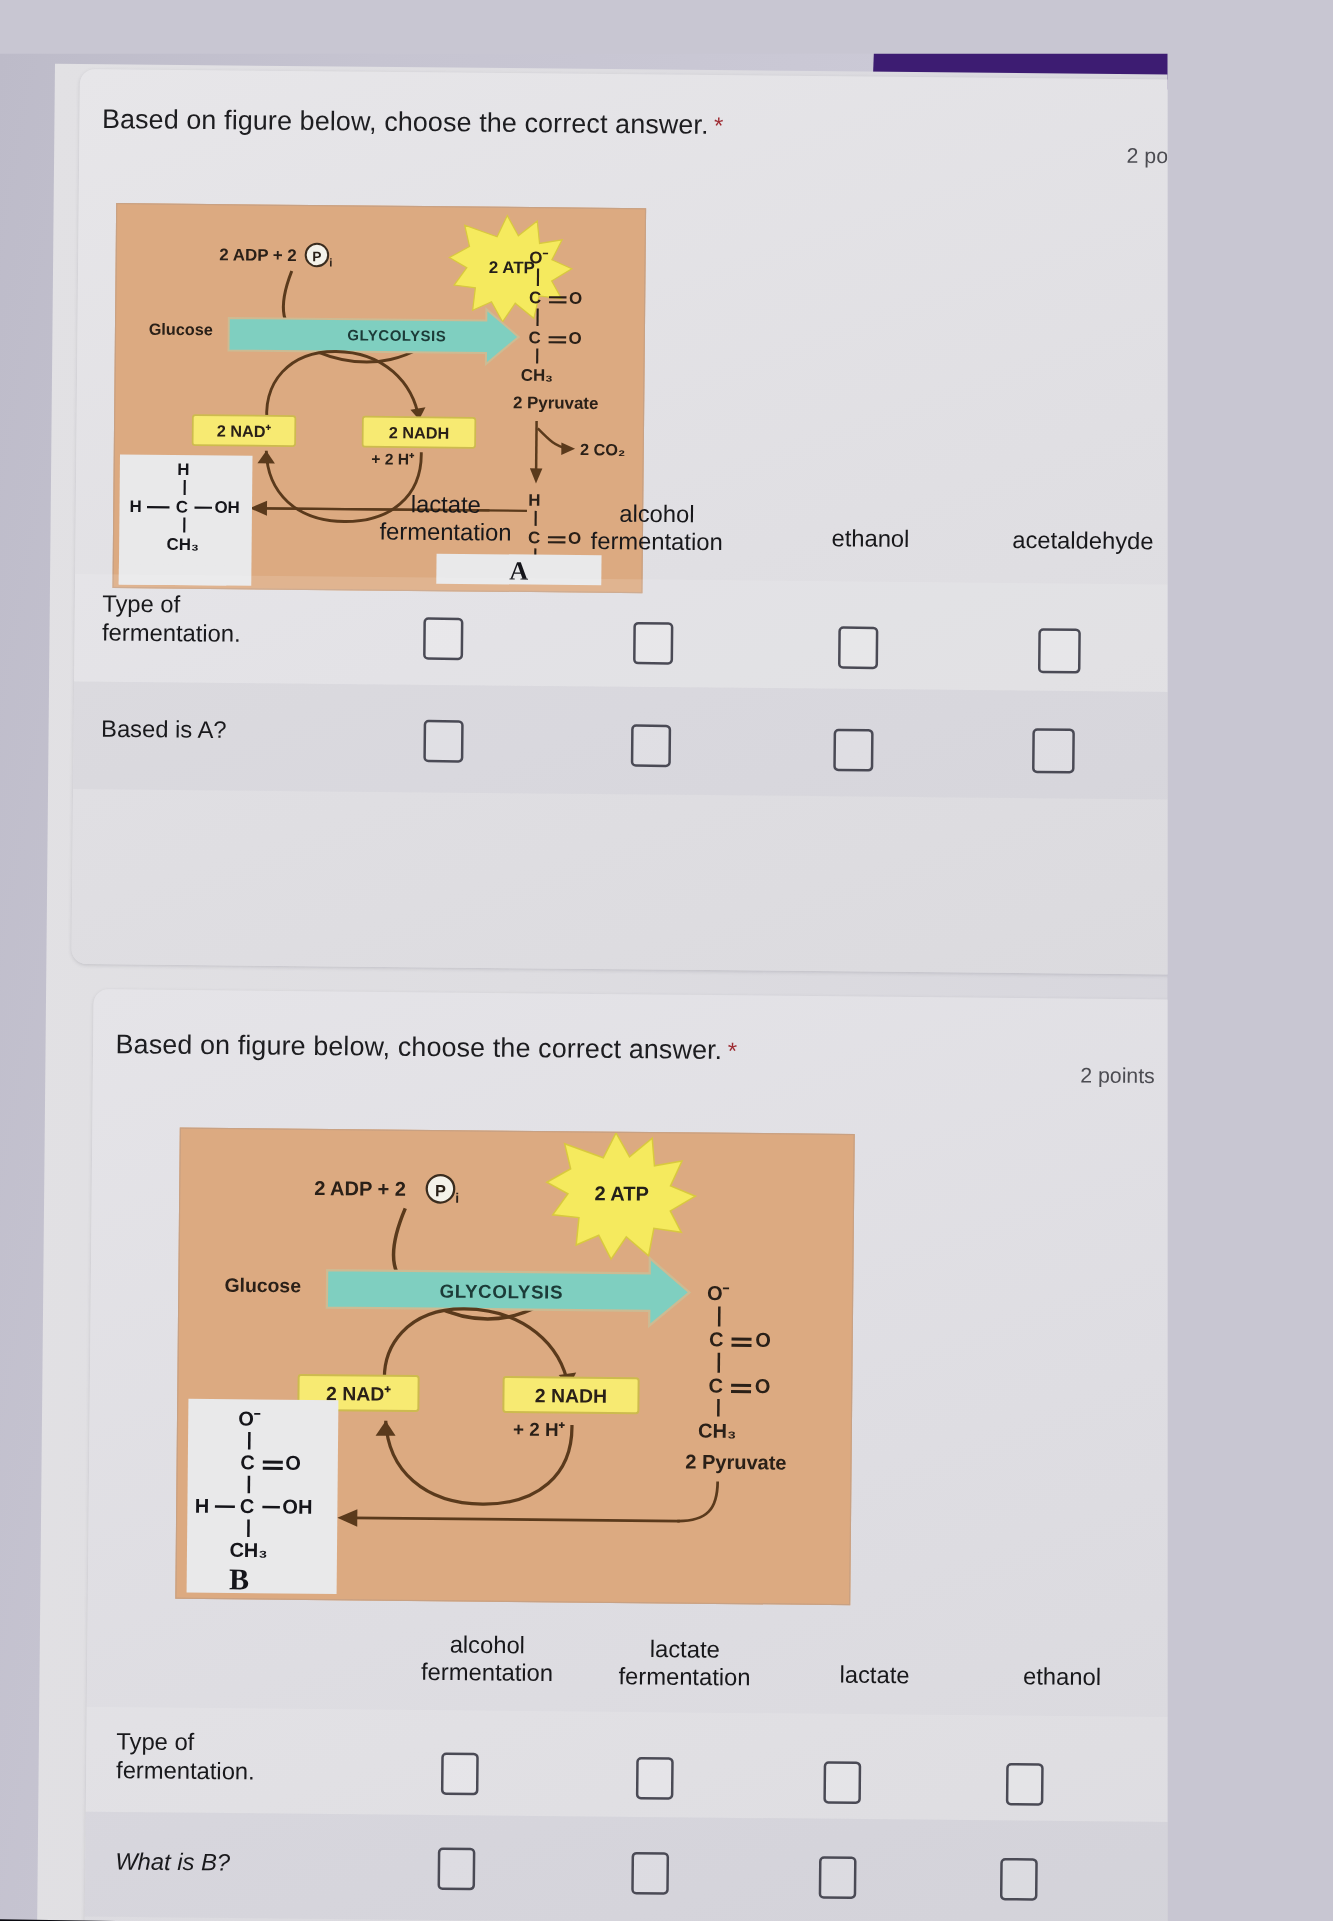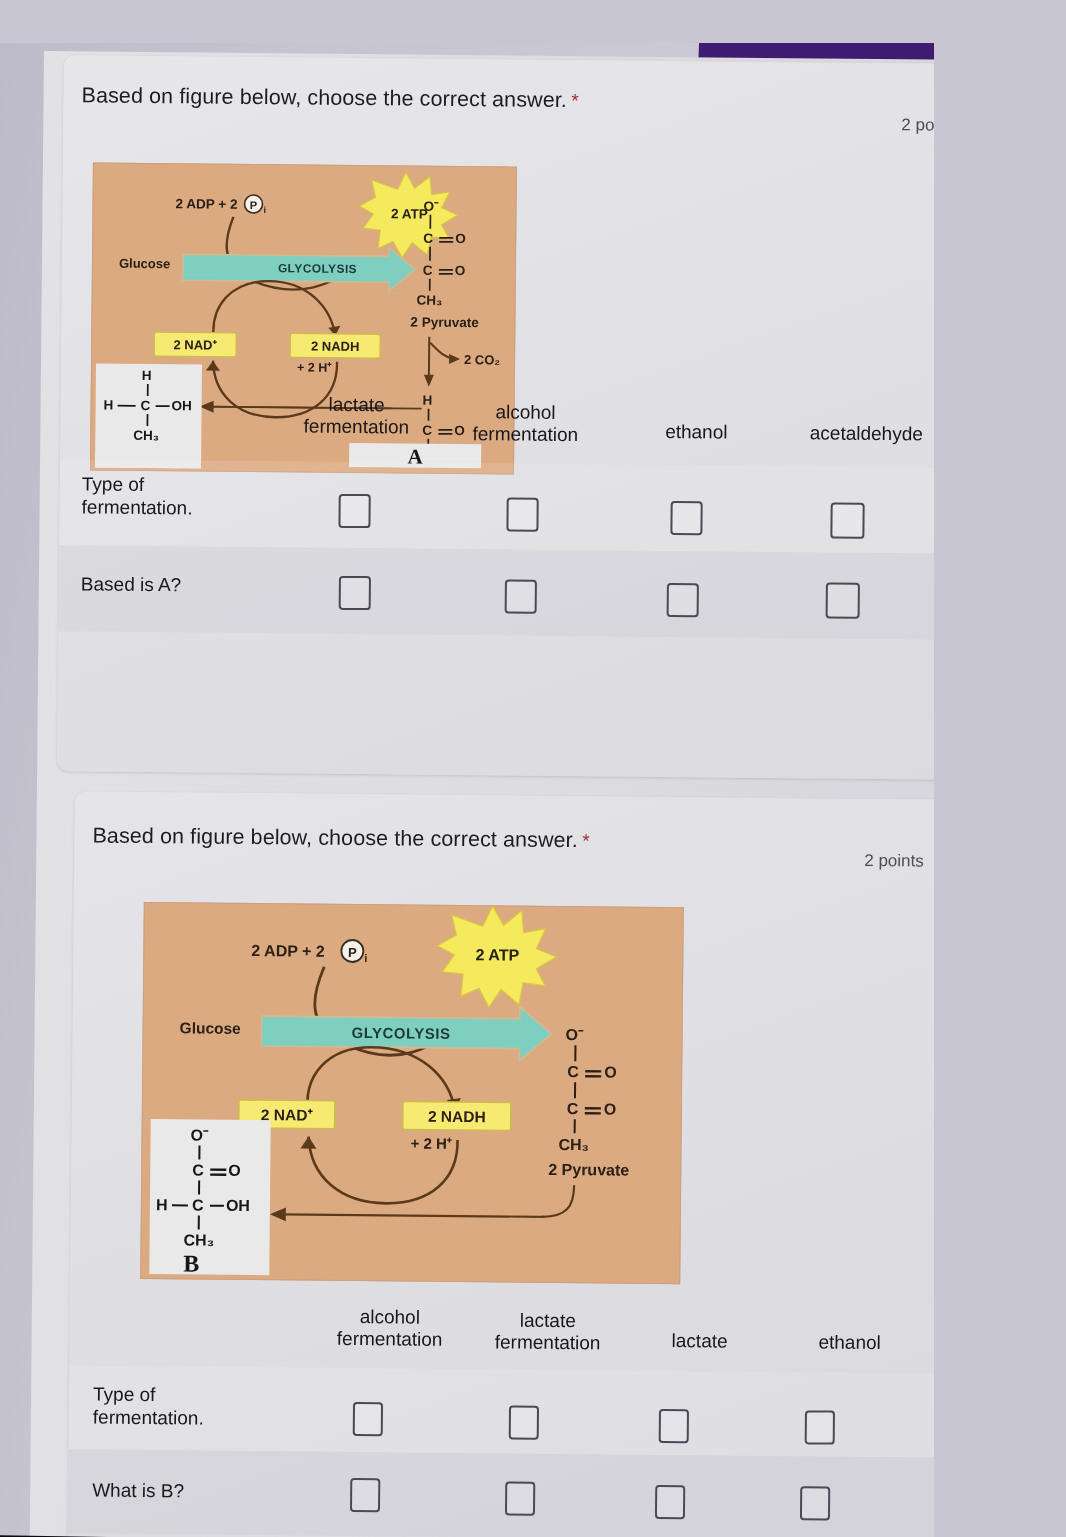--- a/index.html
+++ b/index.html
@@ -323,21 +323,21 @@
           <div>Type of</div>
           <div>fermentation.</div>
         </div>
         <div class="cbox" style="left:284px; top:34px; width:26px; height:30px;"></div>
         <div class="cbox" style="left:440px; top:36px; width:26px; height:30px;"></div>
         <div class="cbox" style="left:590px; top:38px; width:26px; height:30px;"></div>
         <div class="cbox" style="left:736px; top:38px; width:26px; height:30px;"></div>
       </div>
 
       <div class="grid-row" style="left:0px; top:658px; width:912px; height:84px; background:rgba(170,170,185,0.10);">
-        <div class="row-label" style="left:24px; top:30px; font-size:19px;">
+        <div class="row-label" style="left:24px; top:30px; font-size:19px;font-style:italic;">
           <div>What is B?</div>
         </div>
         <div class="cbox" style="left:282px; top:26px; width:26px; height:30px;"></div>
         <div class="cbox" style="left:437px; top:28px; width:26px; height:30px;"></div>
         <div class="cbox" style="left:587px; top:30px; width:26px; height:30px;"></div>
         <div class="cbox" style="left:732px; top:30px; width:26px; height:30px;"></div>
       </div>
     </div>
 
   </div>

